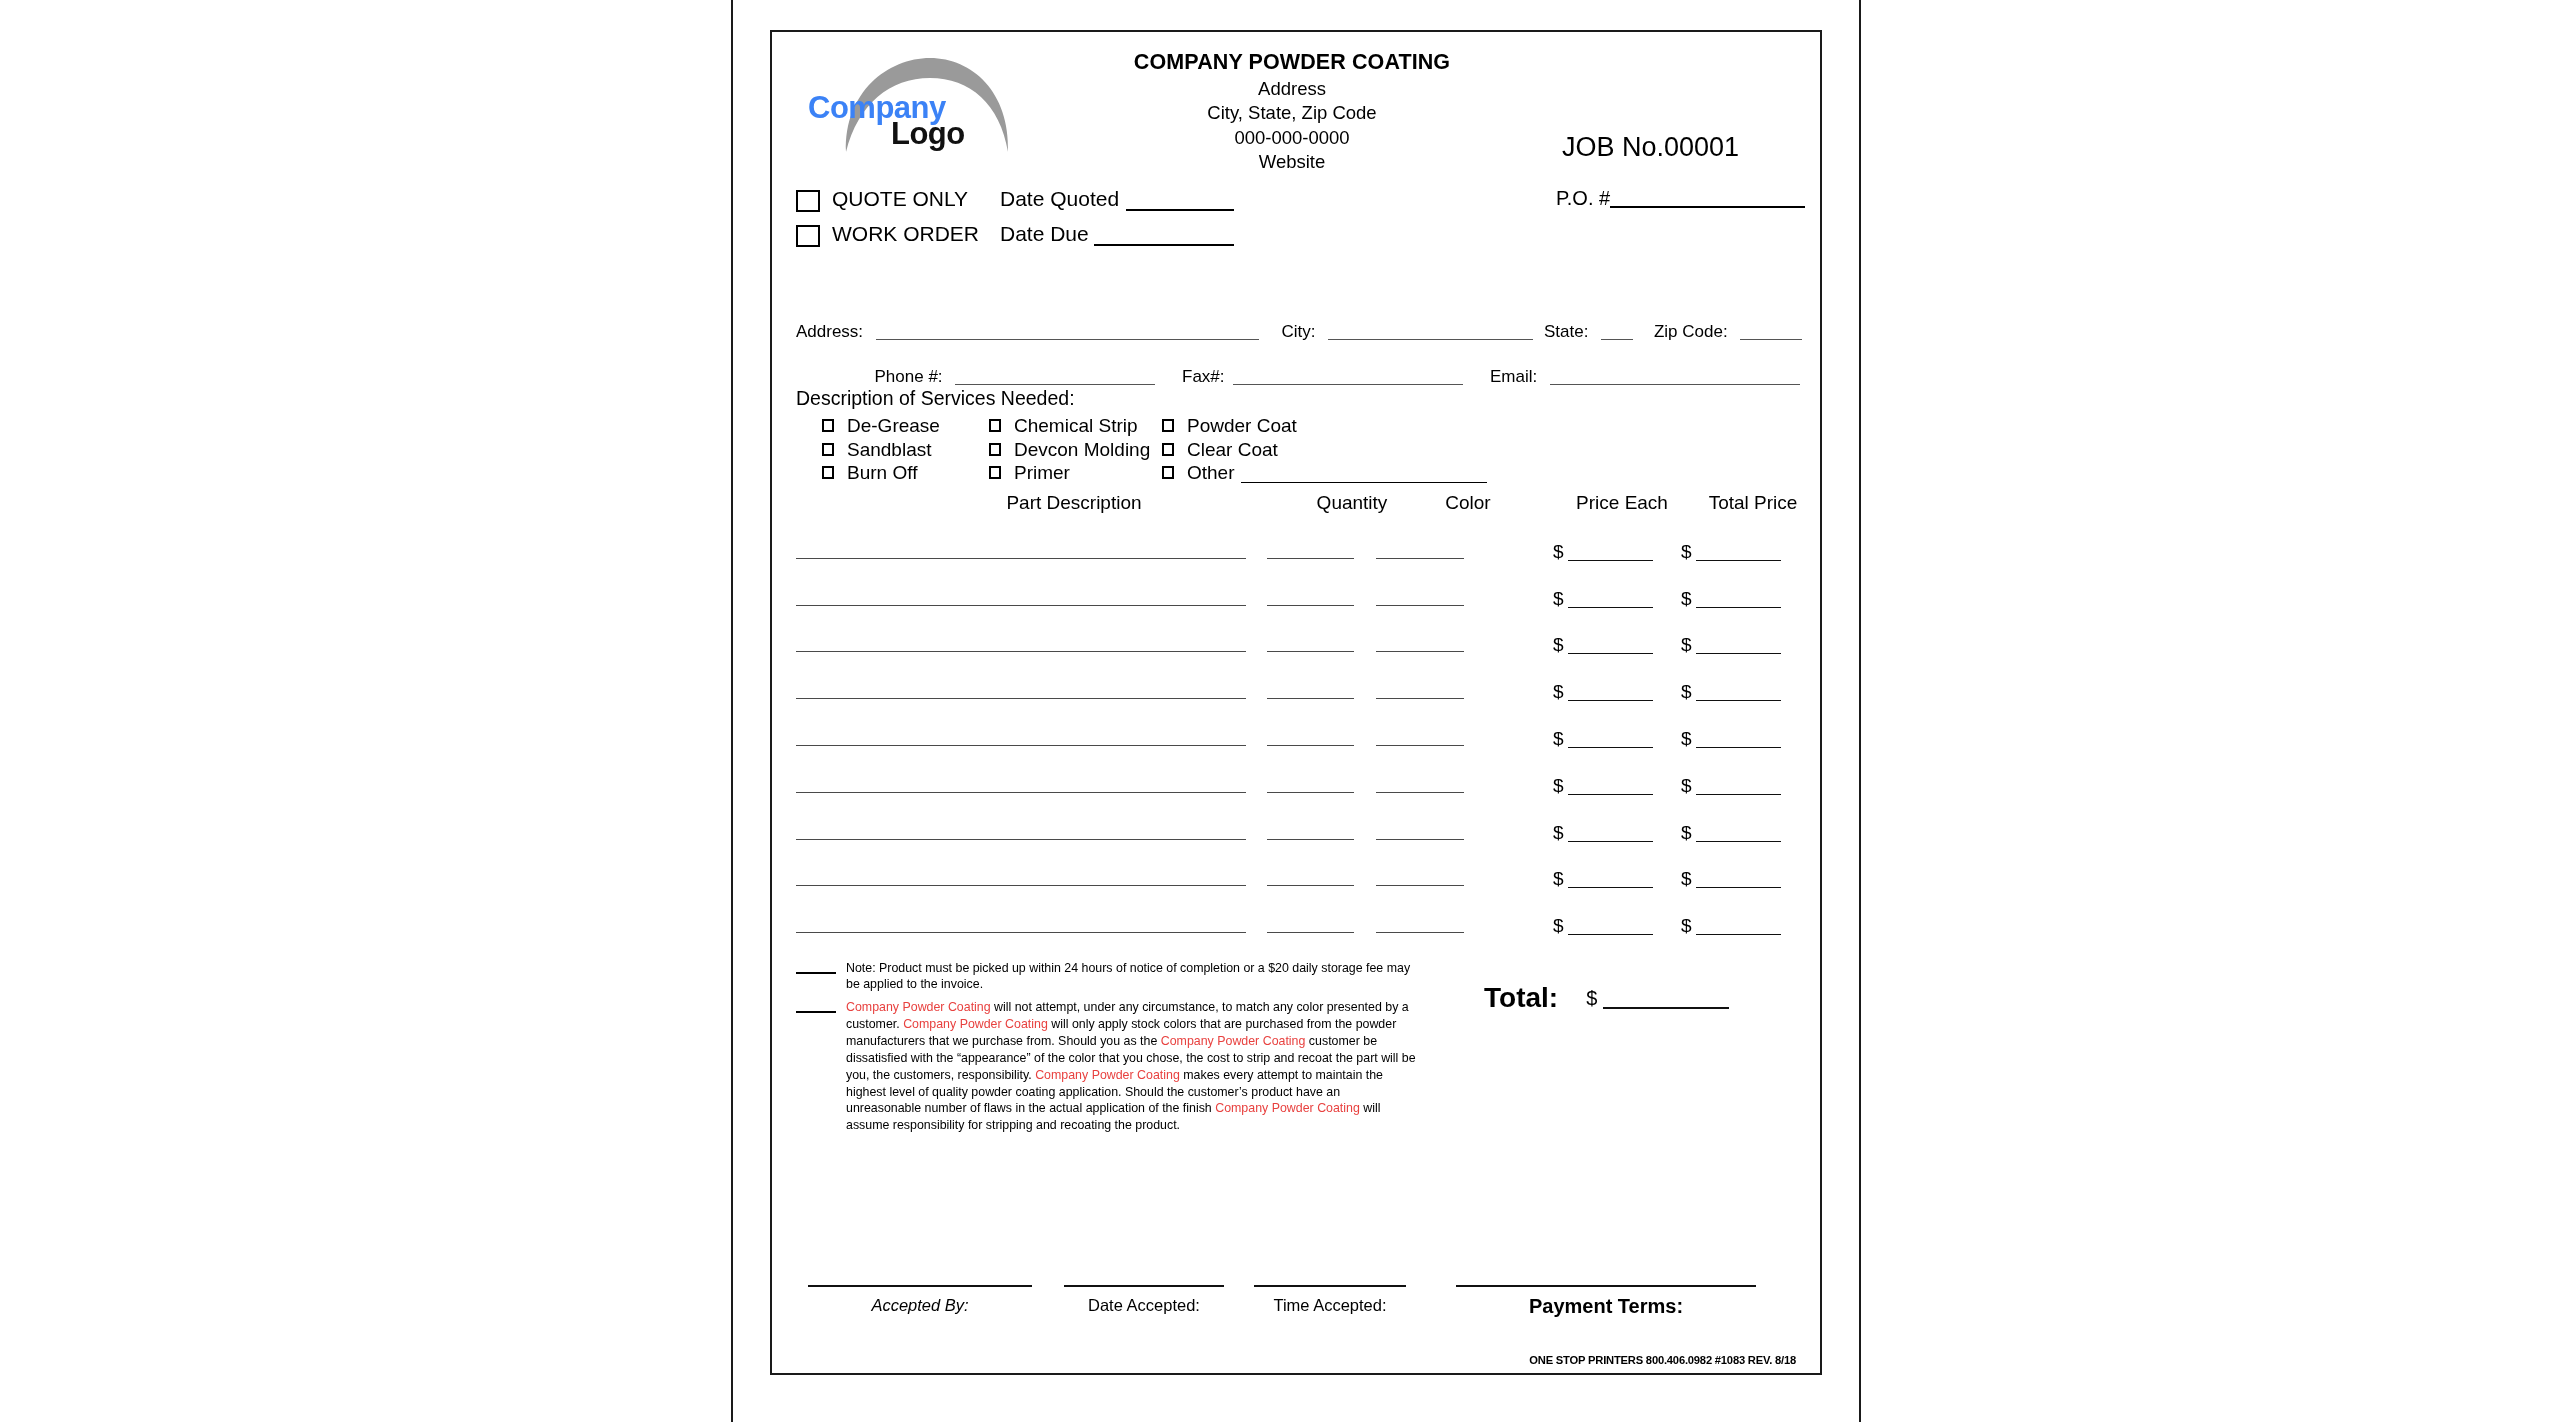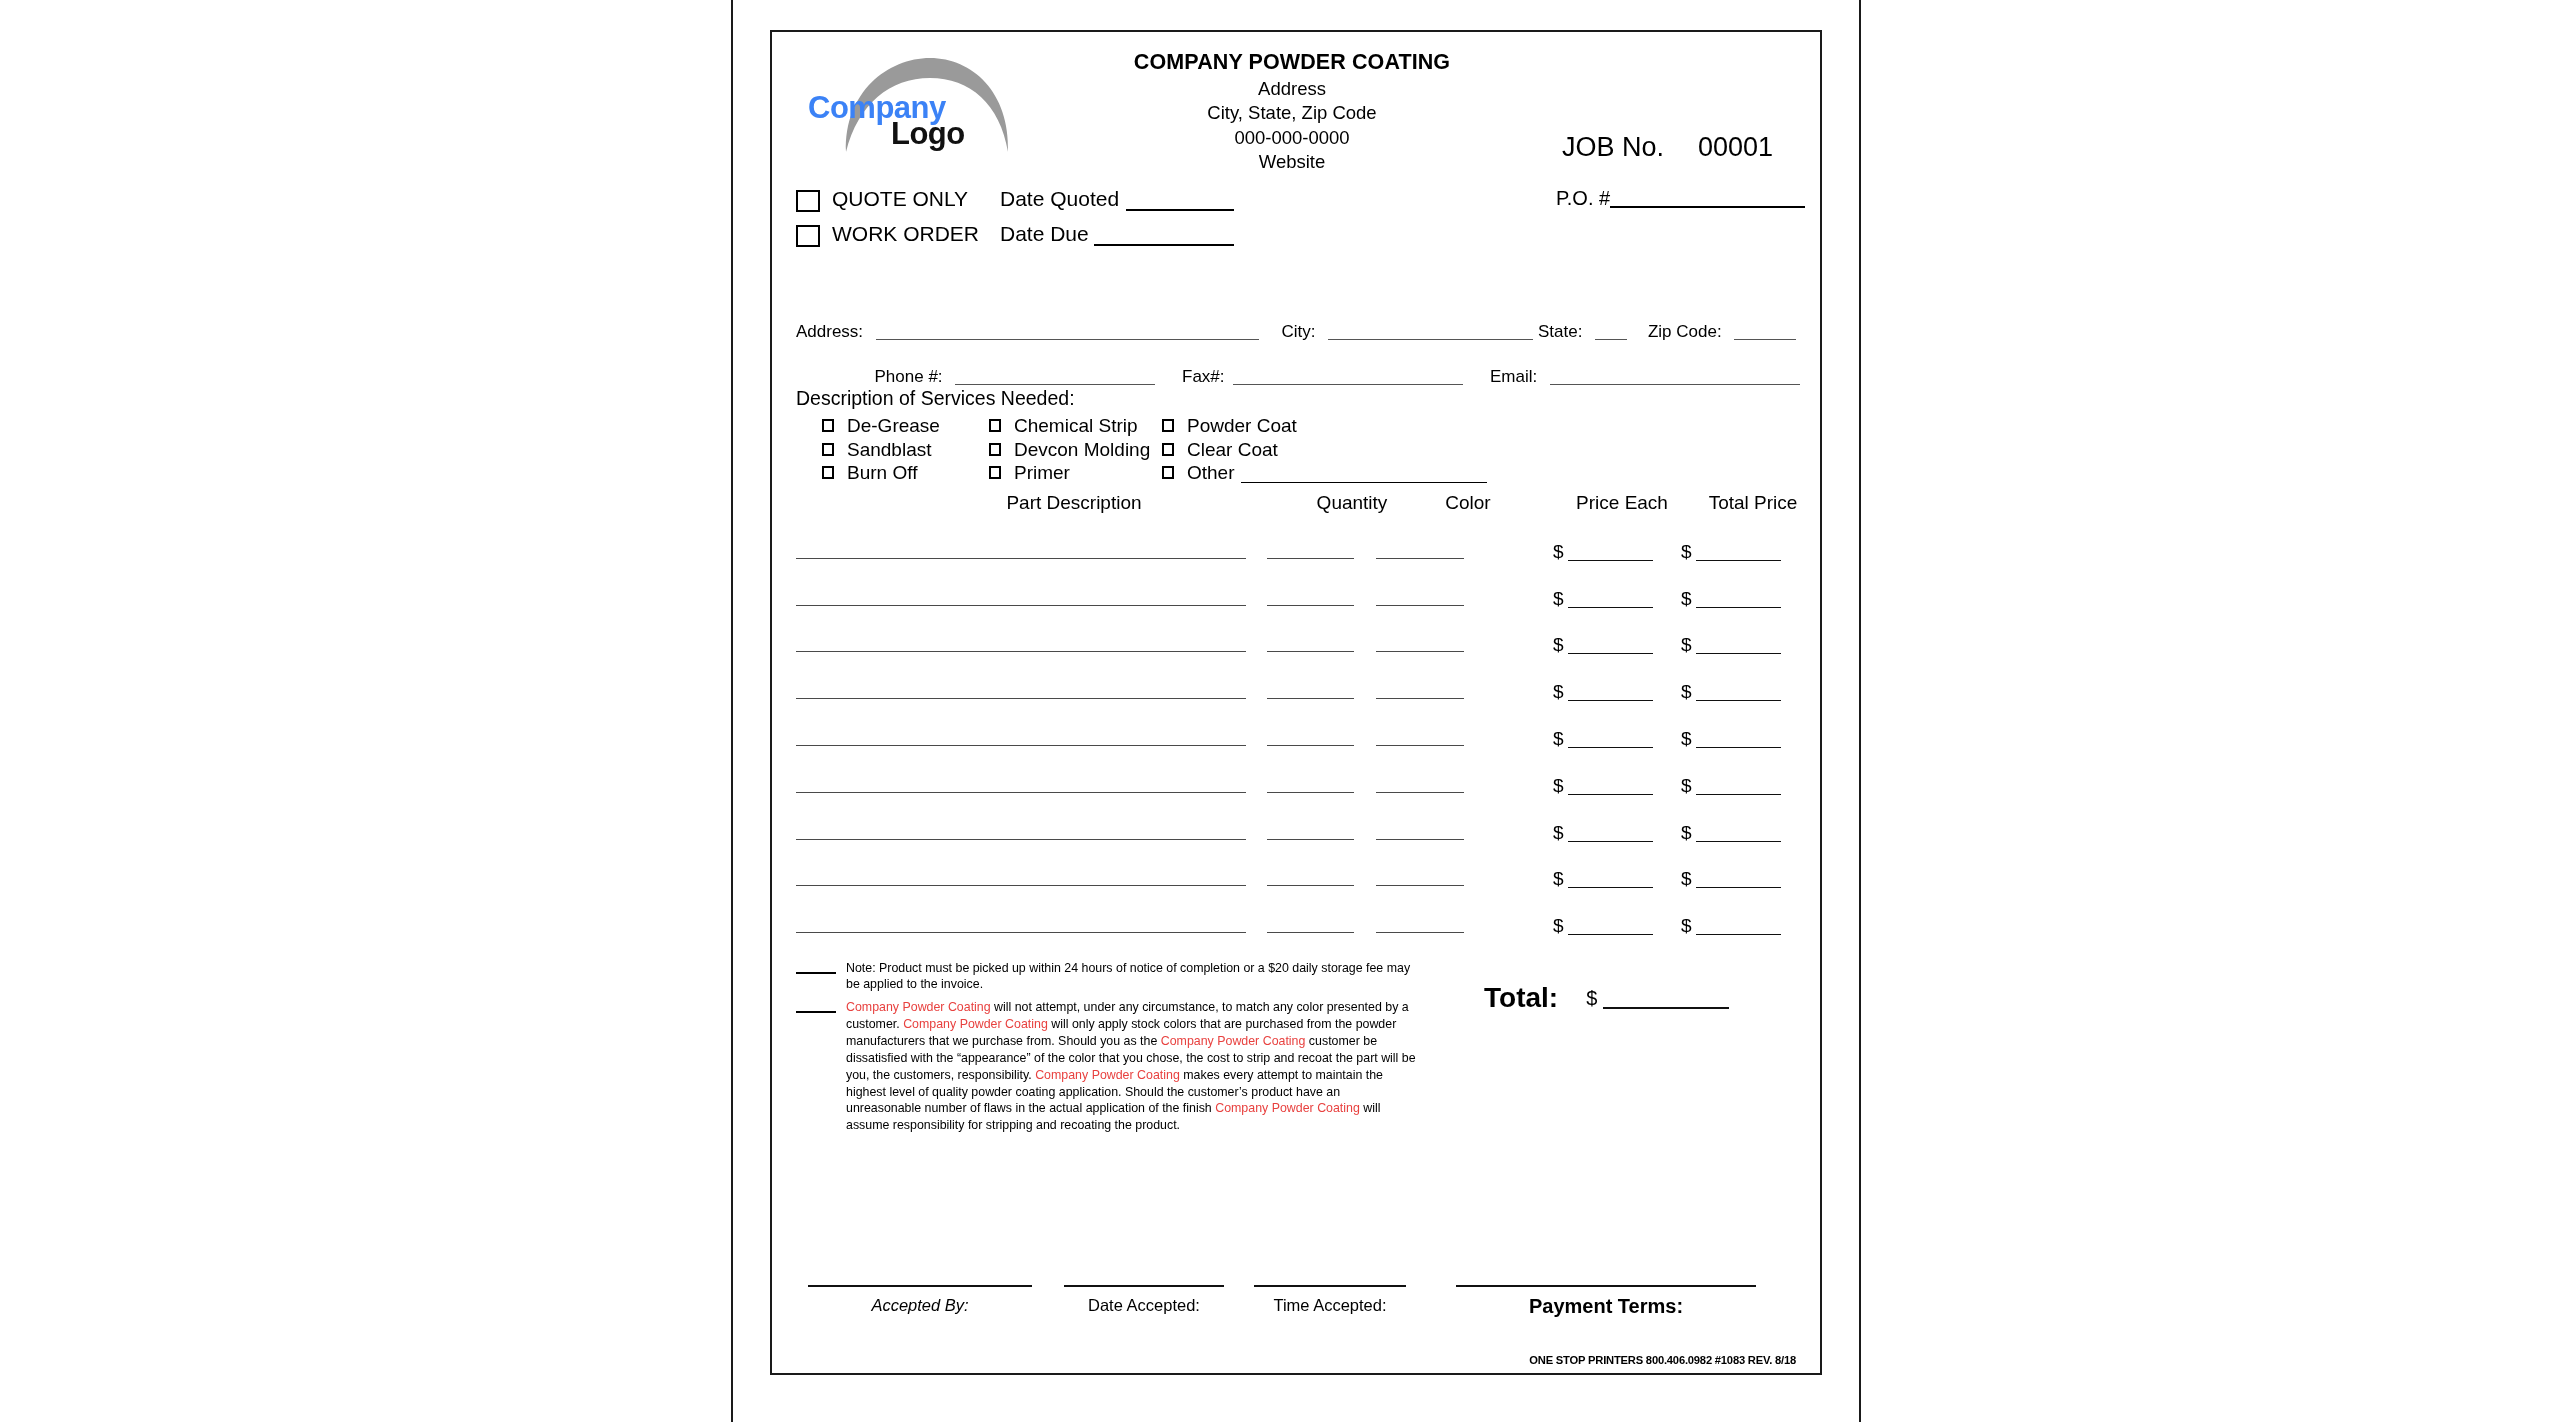--- a/index.html
+++ b/index.html
@@ -106,21 +106,21 @@
     font-size: 18.5px;
   }
 
   .job-no {
     position: absolute;
     left: 790px;
     top: 100px;
     font-size: 27px;
     white-space: nowrap;
   }
-  .job-no .job-value { margin-left: 34px; }
+  .job-no .job-value { }
 
   
   .order-type {
     position: absolute;
     left: 24px;
     top: 155px;
     width: 520px;
   }
   .ot-row {
     position: relative;
@@ -440,21 +440,21 @@
       <div class="po-block">
         <span>P.O. #</span><span class="po-line"></span>
       </div>
 
 
       <div class="field-row" style="top:290px;">
         <span class="fld-label">Address:</span>
         <span class="fld-line" style="width:383px; margin-left:8px;"></span>
         <span class="fld-label" style="margin-left:18px;">City:</span>
         <span class="fld-line" style="width:205px; margin-left:8px;"></span>
-        <span class="fld-label" style="margin-left:0;">State:</span>
+        <span class="fld-label" style="margin-left:6px;">State:</span>
         <span class="fld-line" style="width:32px; margin-left:8px;"></span>
         <span class="fld-label" style="margin-left:16px;">Zip Code:</span>
         <span class="fld-line" style="width:62px; margin-left:8px;"></span>
       </div>
 
       <div class="field-row" style="top:335px;text-align:right;">
         <span class="fld-label">Phone #:</span>
         <span class="fld-line" style="width:200px; margin-left:8px;"></span>
         <span class="fld-label" style="margin-left:22px;">Fax#:</span>
         <span class="fld-line" style="width:230px; margin-left:4px;"></span>

